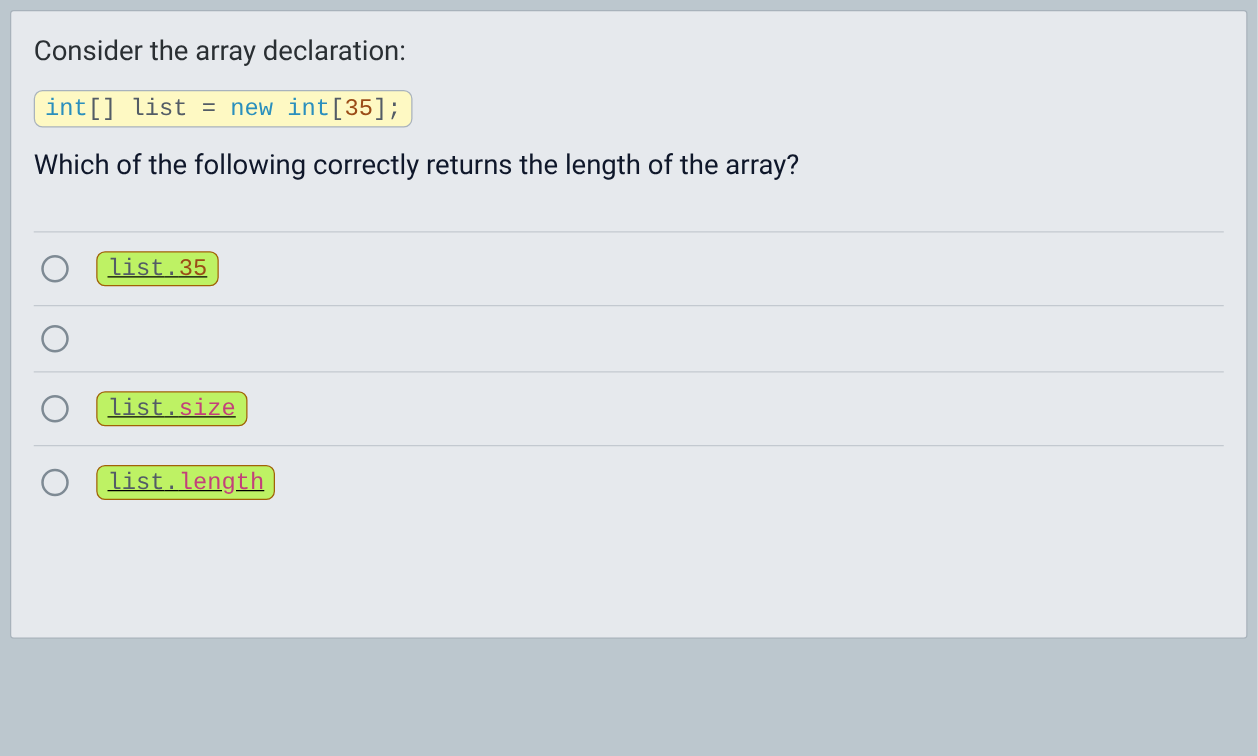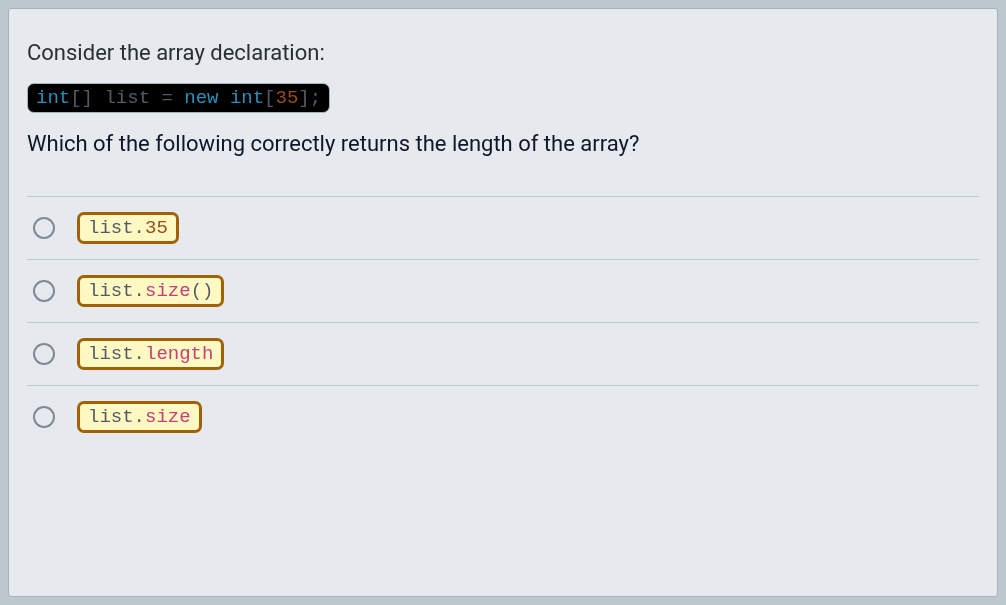--- a/index.html
+++ b/index.html
@@ -9,34 +9,34 @@
     background: #bcc7ce;
     width: 1006px;
     height: 605px;
     box-sizing: border-box;
   }
   .quiz-container {
     background: #e6e9ed;
     border: 1px solid #a8b2bb;
     border-radius: 3px;
     margin: 8px;
-    padding: 29px 18px 10px 18px;
+    padding: 18px 18px 10px 18px;
     box-sizing: border-box;
-    height: 589px;
+    height: 503px;
   }
   .question-text {
     font-size: 22px;
     color: #2a2f33;
     line-height: 1.4;
     margin-bottom: 14px;
   }
   .code-block {
     font-family: "SFMono-Regular", Consolas, "Liberation Mono", Menlo, monospace;
     font-size: 19px;
-    background: #000000;
+    background: #fef9c3;
     border: 1px solid #a9b3bd;
     border-radius: 7px;
     padding: 3px 8px;
     display: inline-block;
     margin-bottom: 16px;
     white-space: pre;
   }
   .code-block .type { color: #2a8fbd; }
   .code-block .name { color: #535c66; }
   .code-block .op { color: #535c66; }
@@ -65,26 +65,27 @@
     height: 18px;
     border: 2px solid #7e8a94;
     border-radius: 50%;
     background: transparent;
     margin-right: 22px;
     flex-shrink: 0;
   }
   .opt-code {
     font-family: "SFMono-Regular", Consolas, "Liberation Mono", Menlo, monospace;
     font-size: 19px;
-    background: #fef9c3;
-    border: 3px solid #a16207;
+    background: #bef264;
+    border: 1px solid #a16207;
     border-radius: 7px;
     padding: 2px 8px;
     display: inline-block;
     white-space: pre;
+    text-decoration: underline;
   }
   .c-name { color: #535c66; }
   .c-dot { color: #535c66; }
   .c-member { color: #c3407a; }
   .c-num { color: #9b4c17; }
   .c-paren { color: #535c66; }
 </style>
 </head>
 <body>
 
@@ -98,28 +99,27 @@
 
   <div class="options">
 
     <div class="option-row">
       <span class="radio"></span>
       <span class="opt-code"><span class="c-name">list</span><span class="c-dot">.</span><span class="c-num">35</span><span class="c-paren"></span></span>
     </div>
 
     <div class="option-row">
       <span class="radio"></span>
-      <span class="opt-code"><span class="c-name">list</span><span class="c-dot">.</span><span class="c-member">size</span><span class="c-paren">()</span></span>
     </div>
 
+
+    <div class="option-row">
+      <span class="radio"></span>
+      <span class="opt-code"><span class="c-name">list</span><span class="c-dot">.</span><span class="c-member">size</span><span class="c-paren"></span></span>
+    </div>
 
     <div class="option-row">
       <span class="radio"></span>
       <span class="opt-code"><span class="c-name">list</span><span class="c-dot">.</span><span class="c-member">length</span><span class="c-paren"></span></span>
     </div>
 
-    <div class="option-row">
-      <span class="radio"></span>
-      <span class="opt-code"><span class="c-name">list</span><span class="c-dot">.</span><span class="c-member">size</span><span class="c-paren"></span></span>
-    </div>
-
   </div>
 </div>
 
 </body></html>

